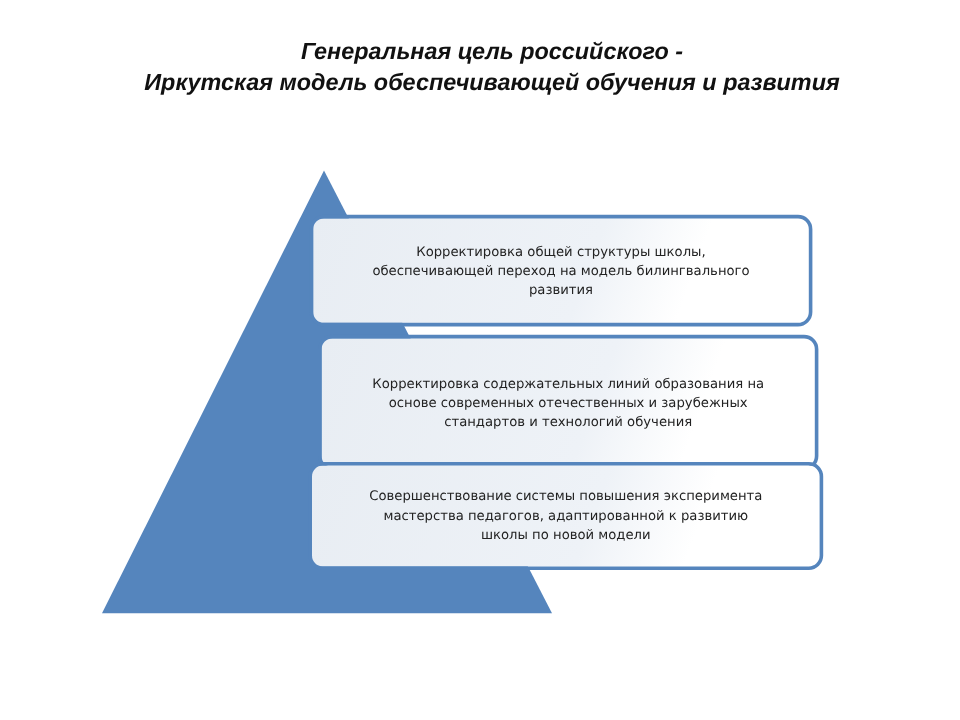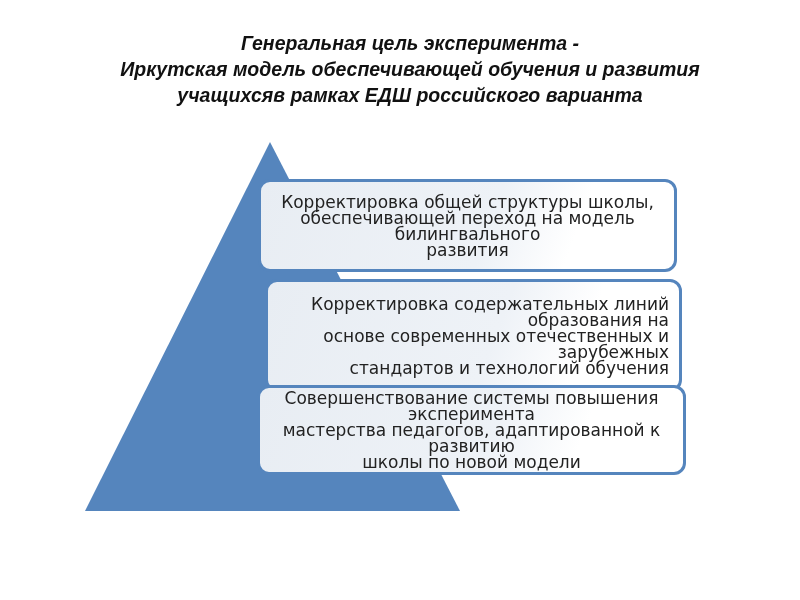--- a/index.html
+++ b/index.html
@@ -18,45 +18,44 @@
     .triangle {
       position: absolute; left: 0; top: 0;
     }
     .box {
       position: absolute; box-sizing: border-box;
       border: 3px solid #5585bd; border-radius: 12px;
       background: linear-gradient(110deg, #e8edf3 0%, #eef2f7 55%, #ffffff 75%, #ffffff 100%);
       display: flex; align-items: center; justify-content: center;
       text-align: center; color: #222222;
       font-family: "DejaVu Sans", sans-serif;
-      font-size: 17px; line-height: 16px;
+      font-size: 11px; line-height: 16px;
       padding: 4px 10px;
     }
     .box span { display: block; white-space: pre-line; }
   </style>
 </head>
 <body>
 
 <div class="title">
-  <div>Генеральная цель эксперимента  -</div>
+  <div>Генеральная цель российского  -</div>
   <div>Иркутская модель обеспечивающей обучения и развития</div>
-  <div>учащихсяв рамках ЕДШ российского варианта</div>
 </div>
 
 <svg class="triangle" width="800" height="600">
   <polygon points="270,142 460,511 85,511" fill="#5585bd"></polygon>
 </svg>
 
 <div class="box" style="left:258px; top:179px; width:419px; height:93px;">
   <span>Корректировка общей структуры школы,
 обеспечивающей переход   на модель билингвального
 развития</span>
 </div>
 
-<div class="box" style="left:265px; top:279px; width:417px; height:113px;text-align:right;">
+<div class="box" style="left:265px; top:279px; width:417px; height:113px;">
   <span>Корректировка содержательных линий образования на
 основе современных отечественных и зарубежных
 стандартов   и технологий обучения</span>
 </div>
 
 <div class="box" style="left:257px; top:385px; width:429px; height:90px;">
   <span>Совершенствование системы повышения эксперимента
 мастерства педагогов, адаптированной  к развитию
 школы по новой  модели</span>
 </div>

